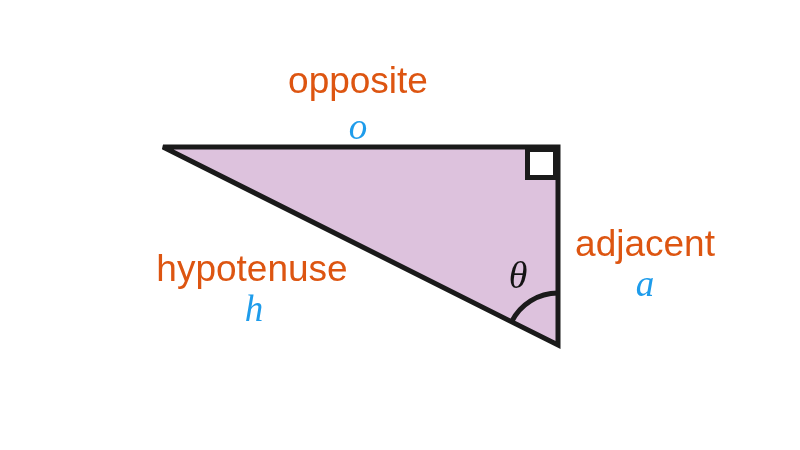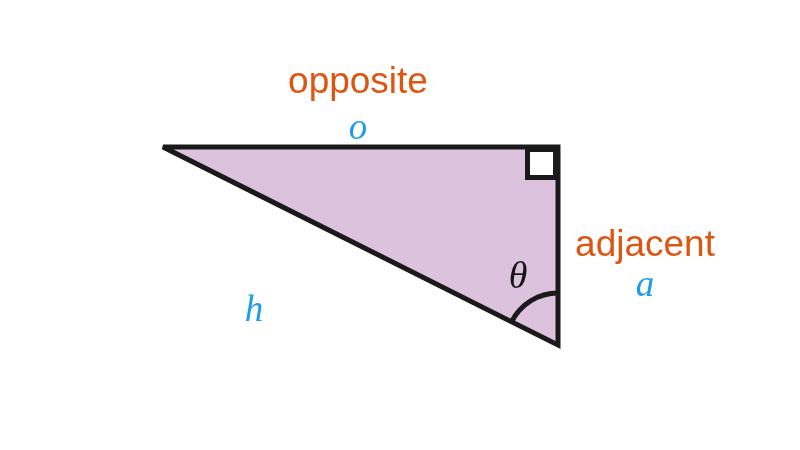--- a/index.html
+++ b/index.html
@@ -68,20 +68,21 @@
     <polygon points="163,147 558,147 558,345" fill="#ddc2dd" stroke="#1a1a1a" stroke-width="5" stroke-linejoin="miter"></polygon>
 
     <path d="M 511.5 321.9 A 52 52 0 0 1 558 293" fill="none" stroke="#1a1a1a" stroke-width="5"></path>
 
     <rect x="527.5" y="149.5" width="28" height="28" fill="#ffffff" stroke="#1a1a1a" stroke-width="5"></rect>
   </svg>
 
   <div class="lbl lbl-word" id="label-opposite-word">opposite</div>
   <div class="lbl lbl-sym" id="label-opposite-sym">o</div>
 
+  <div class="lbl lbl-word" id="label-hypotenuse-word">hypotenuse</div>
   <div class="lbl lbl-sym" id="label-hypotenuse-sym">h</div>
 
   <div class="lbl lbl-word" id="label-adjacent-word">adjacent</div>
   <div class="lbl lbl-sym" id="label-adjacent-sym">a</div>
 
   <div class="lbl lbl-theta" id="label-theta">θ</div>
 
 </div>
 
 </body></html>

